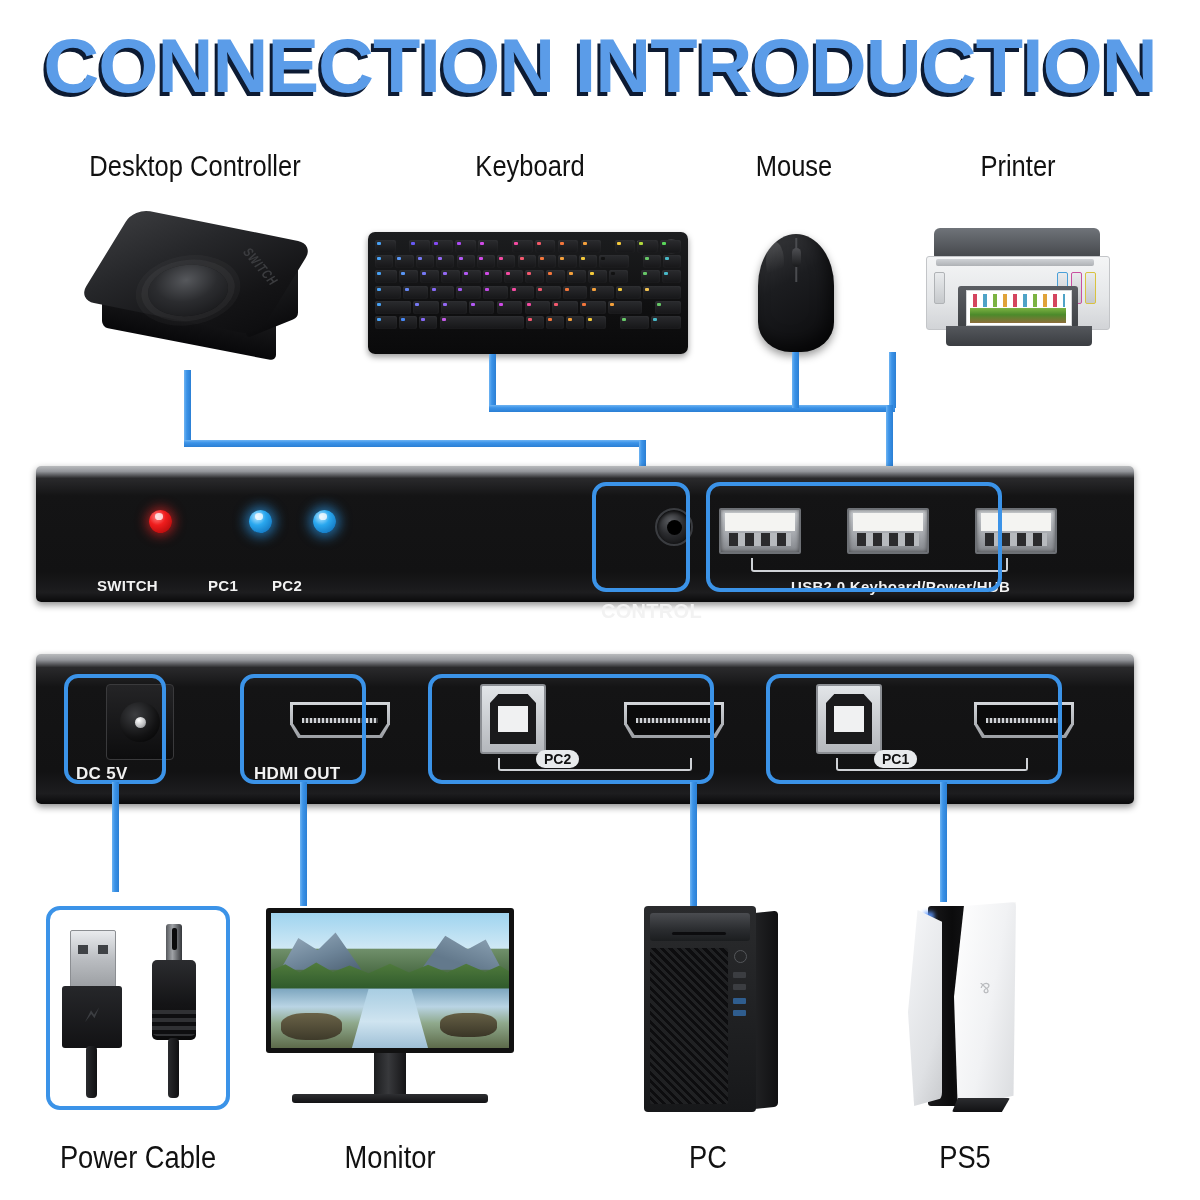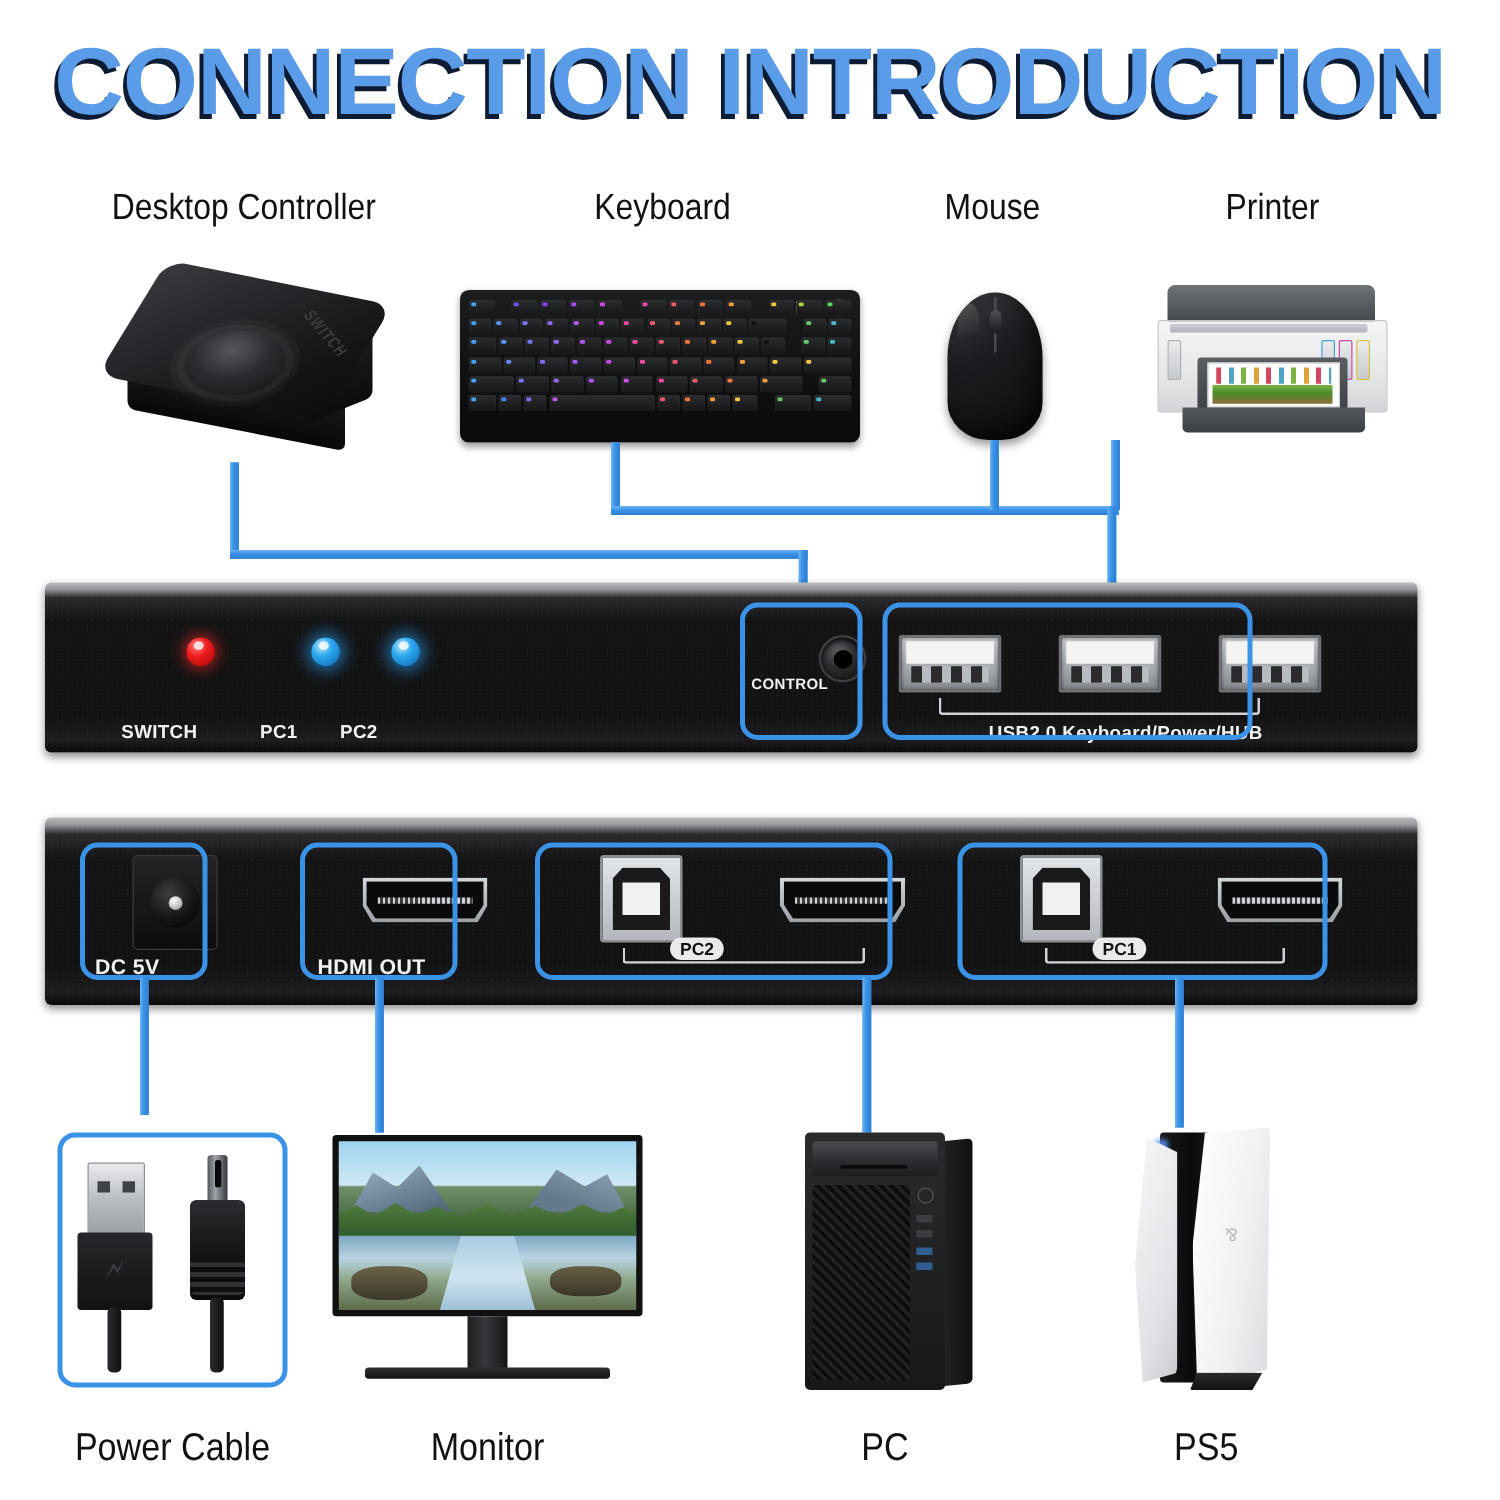--- a/index.html
+++ b/index.html
@@ -443,21 +443,21 @@
     </div>
   <div class="usba" style="left:939px;top:42px;">
     <div class="white"></div>
       <div class="pins"></div>
     </div>
   <div class="bracket" style="left:715px;top:92px;width:253px;height:12px;"></div>
 </div>
 <div class="panel-txt" style="left:97px;top:577px;">SWITCH</div>
 <div class="panel-txt" style="left:208px;top:577px;">PC1</div>
 <div class="panel-txt" style="left:272px;top:577px;">PC2</div>
-<div class="panel-txt" style="left:601px;top:540px;font-size:12px;">CONTROL</div>
+<div class="panel-txt" style="left:601px;top:600px;font-size:20px;">CONTROL</div>
 <div class="panel-txt" style="left:791px;top:578px;font-size:15px;">USB2.0 Keyboard/Power/HUB</div>
 
 <div class="hl" style="left:592px;top:482px;width:98px;height:110px;"></div>
 <div class="hl" style="left:706px;top:482px;width:296px;height:110px;"></div>
 
 <div class="chassis" style="left:36px;top:654px;width:1098px;height:150px;">
   <div class="dcjack" style="left:70px;top:30px;"></div>
   <div class="hdmi" style="left:254px;top:48px;">
     <i></i>
       <b></b>

